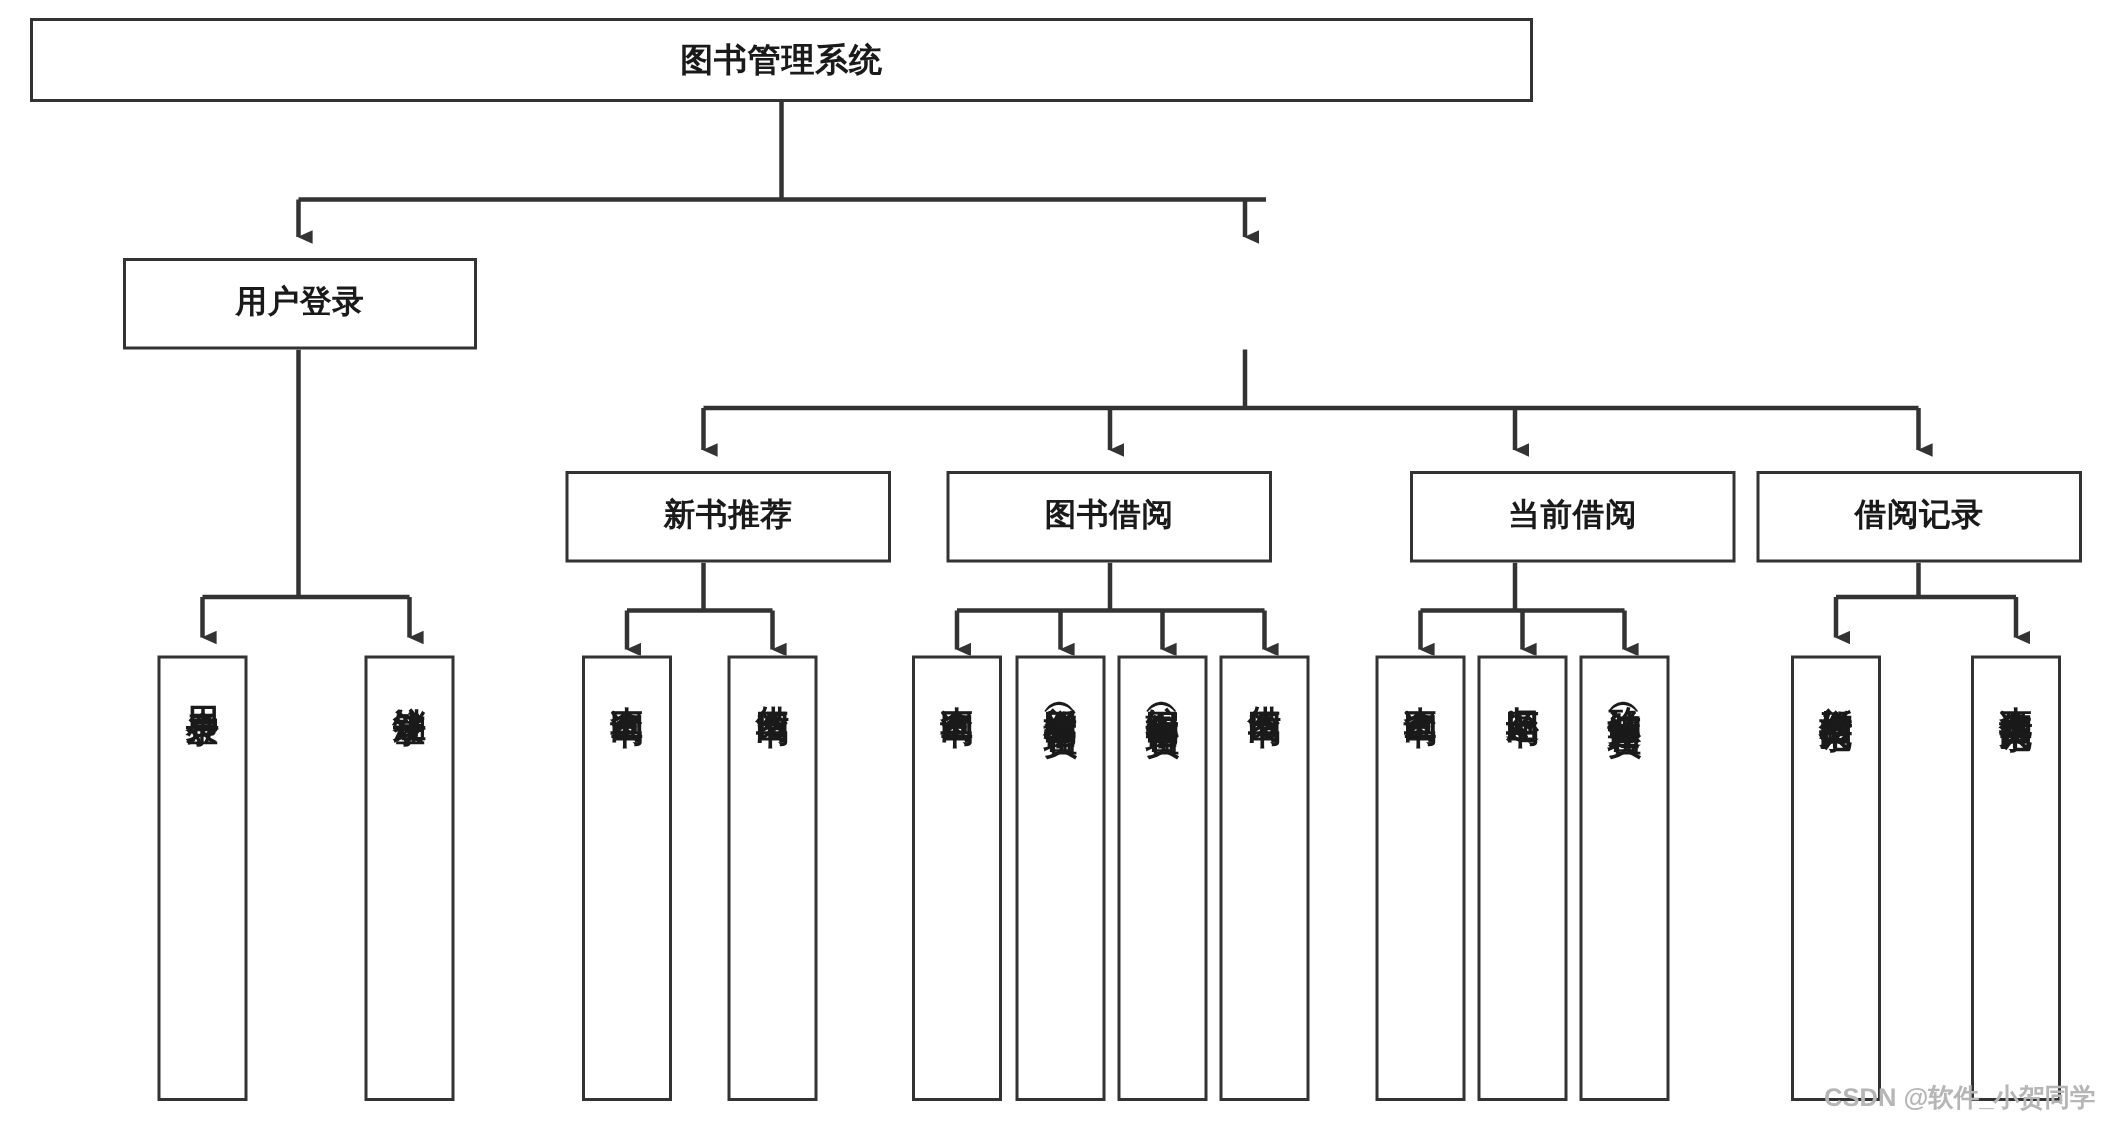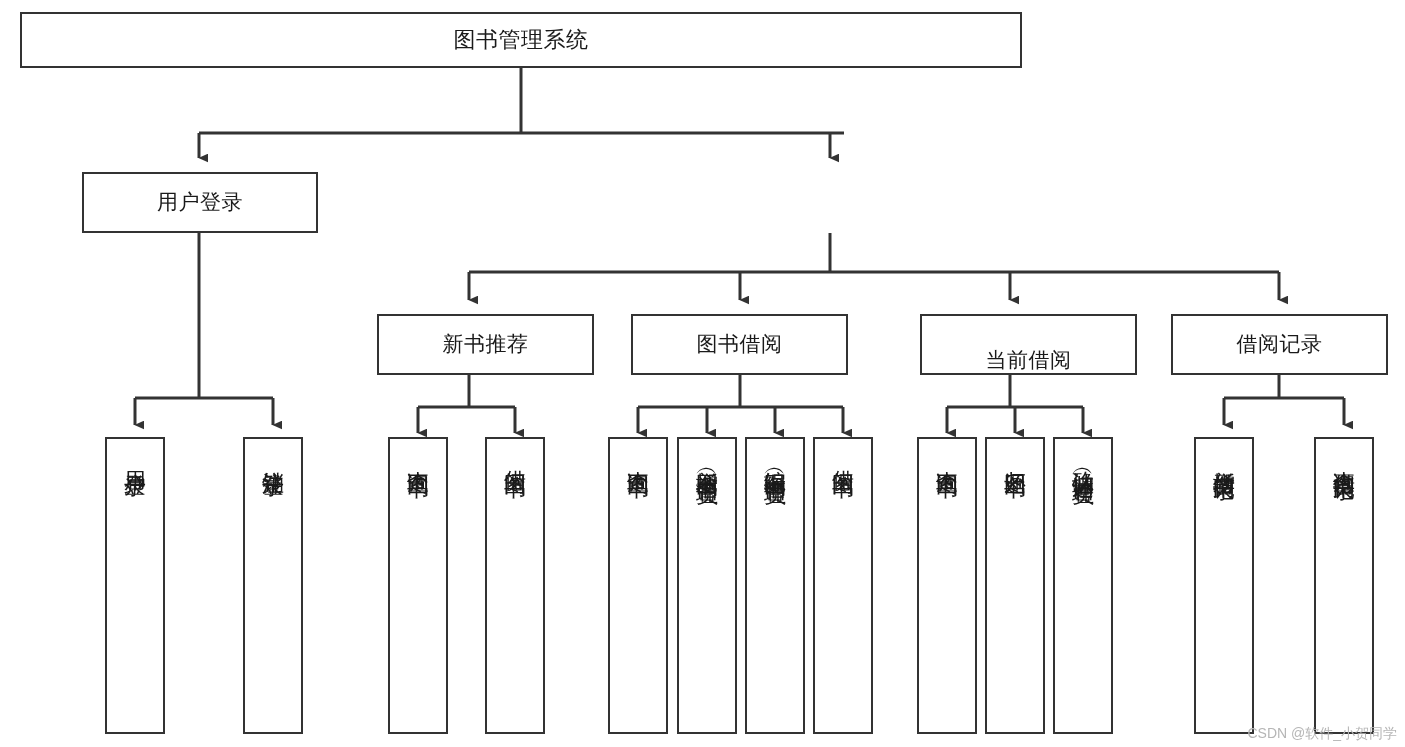--- a/index.html
+++ b/index.html
@@ -10,20 +10,21 @@
   }
   body {
     font-family: "Liberation Sans", "DejaVu Sans", sans-serif;
   }
   #diagram-root {
     position: relative;
     width: 1405px;
     height: 747px;
     background: #ffffff;
     overflow: hidden;
+    font-weight: bold;
   }
   svg.connector-layer {
     position: absolute;
     left: 0;
     top: 0;
     width: 1405px;
     height: 747px;
     pointer-events: none;
   }
   .node {
@@ -60,21 +61,21 @@
     text-orientation: upright;
     font-size: 22px;
     line-height: 1.0;
     letter-spacing: 2px;
     white-space: nowrap;
   }
   .watermark {
     position: absolute;
     right: 8px;
     bottom: 4px;
-    font-size: 14px;
+    font-size: 17px;
     color: #b6b6b6;
     white-space: nowrap;
     user-select: none;
   }
 </style>
 </head>
 <body>
 
 <div id="diagram-root">
 
@@ -138,21 +139,21 @@
 
 
   <div class="node horizontal" style="left:349px; top:314px; width:217px; height:61px;margin-left:28px;">
     <span class="node-label">新书推荐</span>
   </div>
 
   <div class="node horizontal" style="left:631px; top:314px; width:217px; height:61px;">
     <span class="node-label">图书借阅</span>
   </div>
 
-  <div class="node horizontal" style="left:920px; top:314px; width:217px; height:61px;align-items:flex-end;">
+  <div class="node horizontal" style="left:940px; top:314px; width:217px; height:61px;">
     <span class="node-label">当前借阅</span>
   </div>
 
   <div class="node horizontal" style="left:1171px; top:314px; width:217px; height:61px;justify-content:center;">
     <span class="node-label">借阅记录</span>
   </div>
 
   <div class="node vertical" style="left:105px; top:437px; width:60px; height:297px;">
     <span class="node-label">用户登录</span>
   </div>

